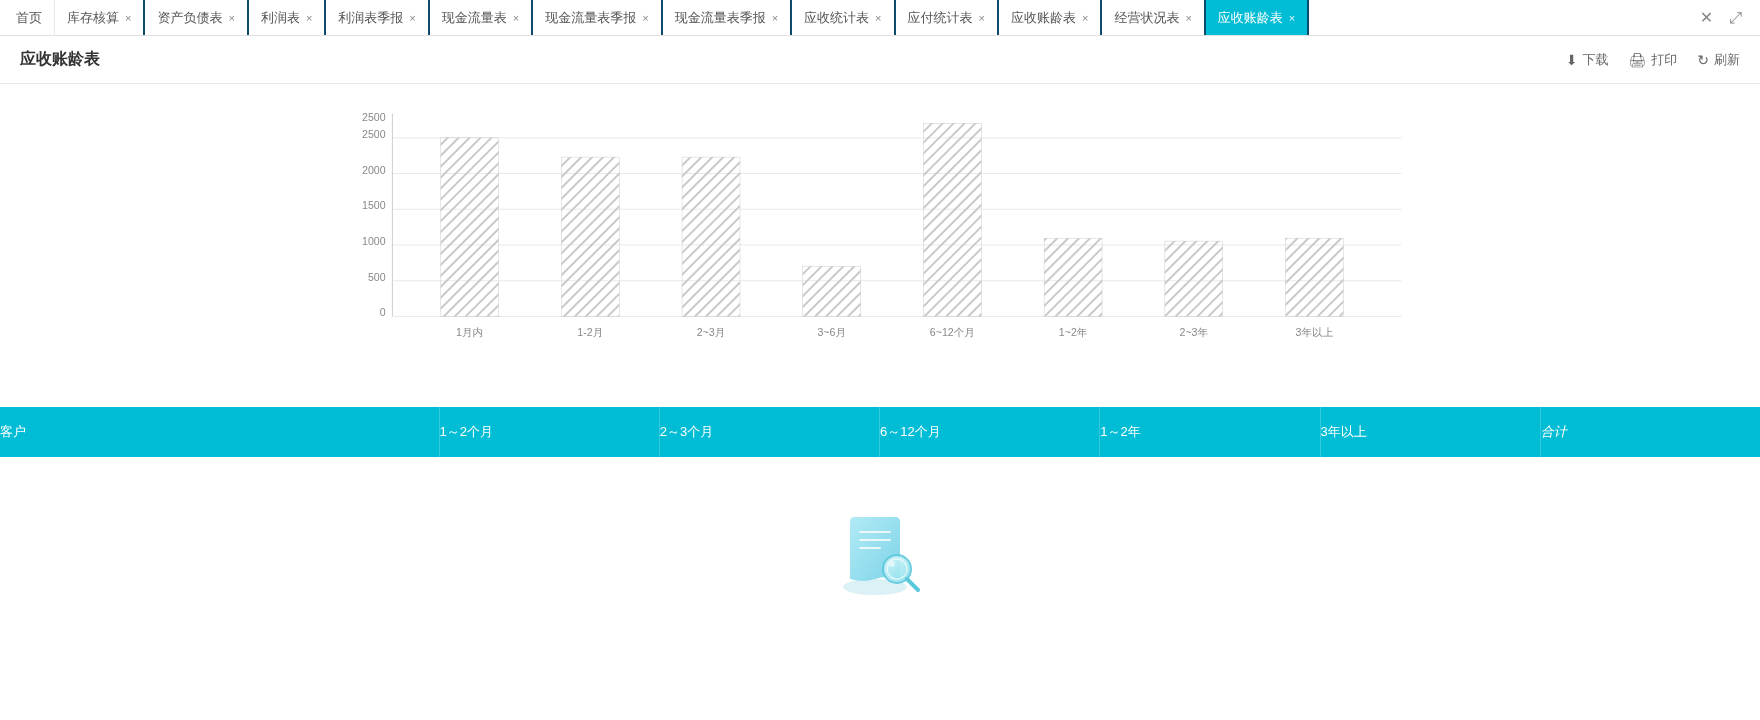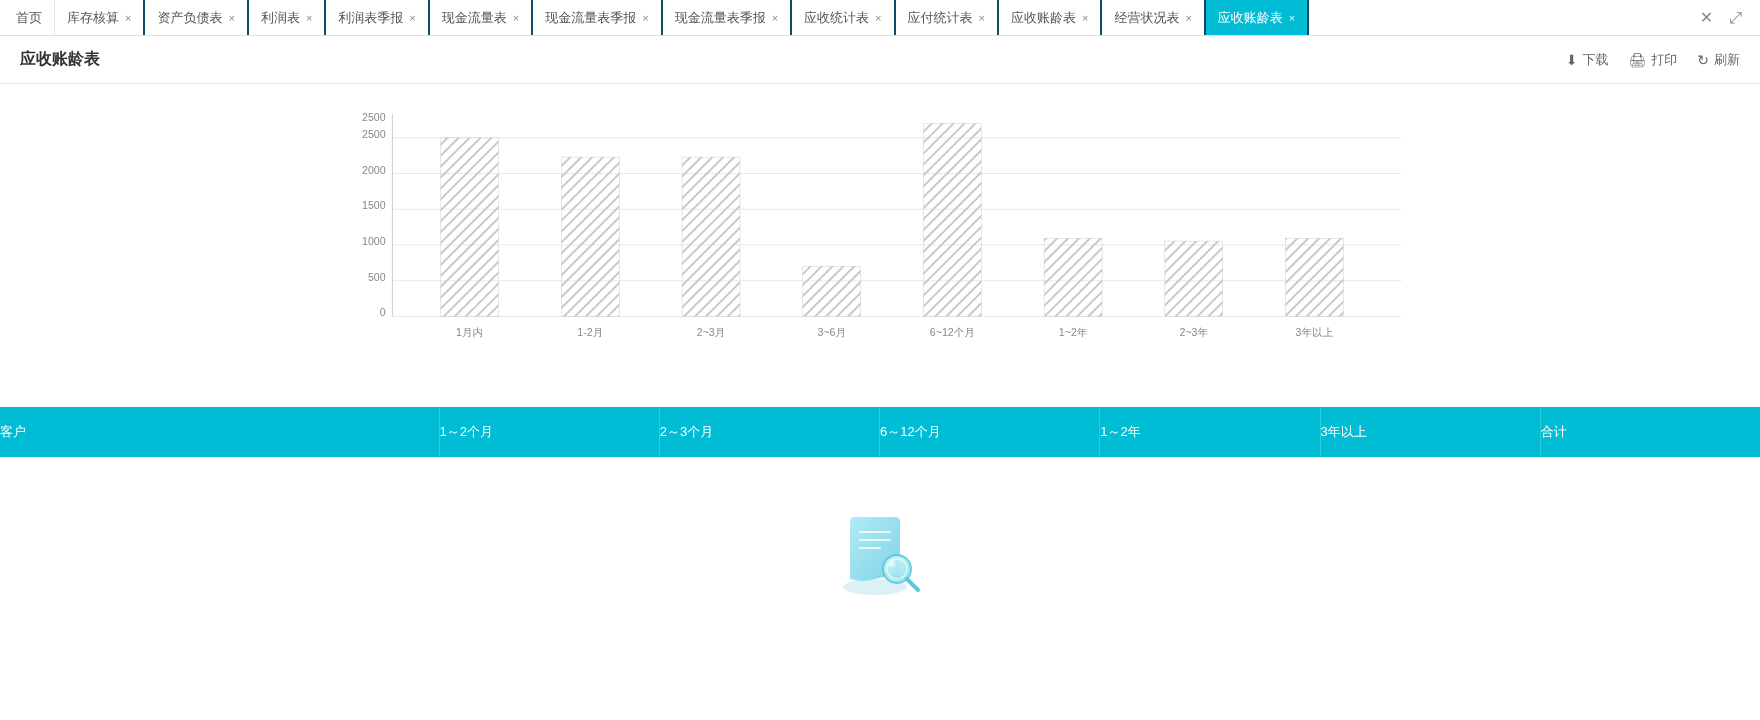--- a/index.html
+++ b/index.html
@@ -115,21 +115,21 @@
       flex: 1;
       display: flex;
       align-items: center;
       justify-content: flex-start;
       color: #fff;
       font-size: 13px;
       font-weight: 500;
       border-right: 1px solid rgba(255,255,255,0.2);
     }
     .table-header .th:first-child { flex: 2; }
-    .table-header .th:last-child { border-right: none; }
+    .table-header .th:last-child { border-right: none; font-style: italic; }
 
     
     .table-body {
       flex: 1;
       display: flex;
       flex-direction: column;
       align-items: center;
       justify-content: flex-start;
       padding: 30px 20px;
     }

